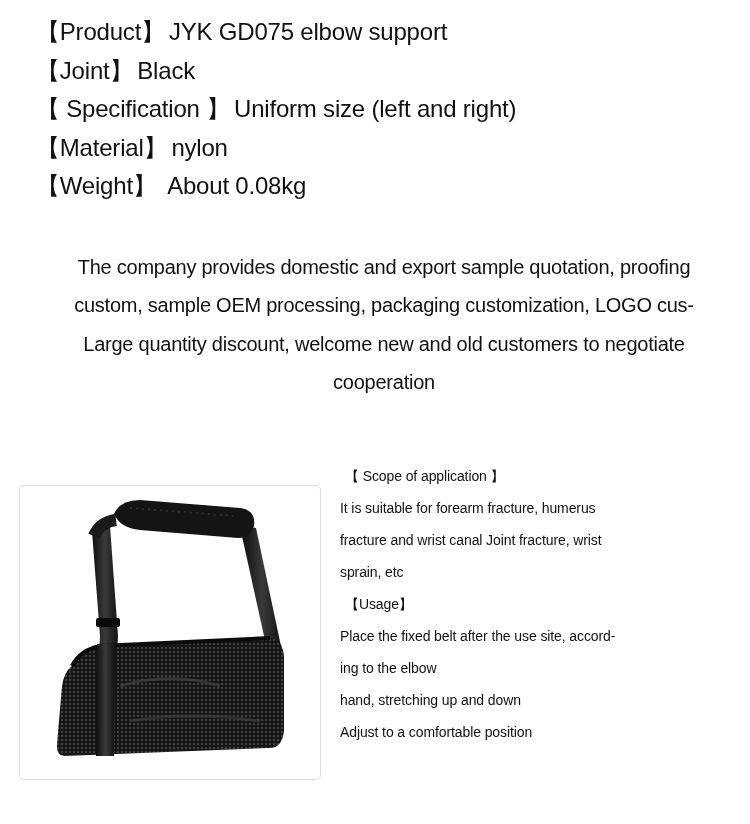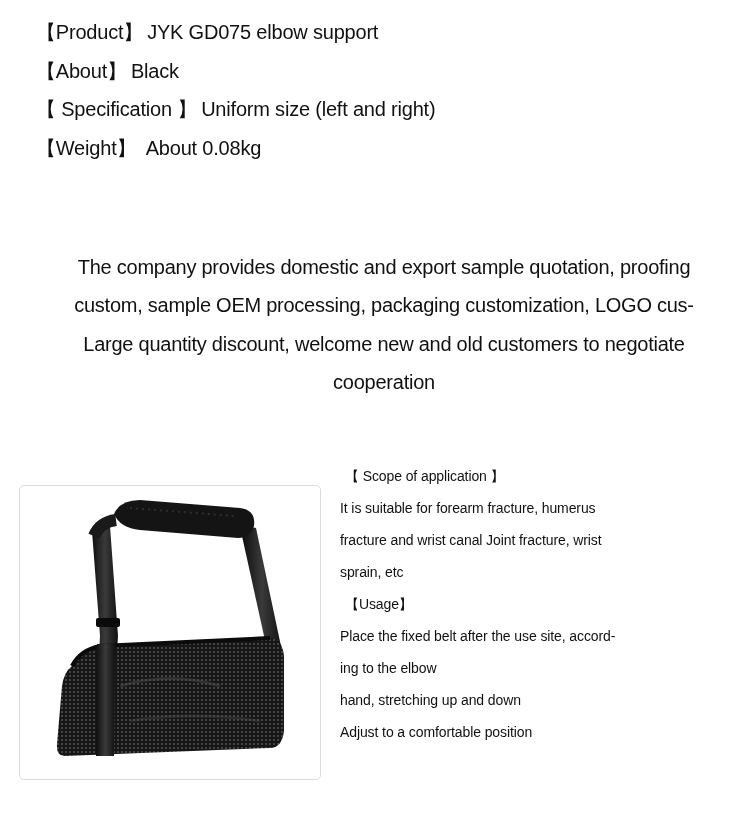--- a/index.html
+++ b/index.html
@@ -19,21 +19,21 @@
       position: absolute;
       left: 36px;
       top: 17px;
       margin: 0;
       padding: 0;
       list-style: none;
     }
     .spec-line {
       height: 38.5px;
       line-height: 30px;
-      font-size: 20px;
+      font-size: 24px;
       white-space: nowrap;
       letter-spacing: -0.2px;
     }
     .spec-key { margin-right: 4px; }
     .intro {
       position: absolute;
       left: 34px;
       top: 248px;
       width: 700px;
       font-size: 20px;
@@ -64,22 +64,23 @@
       letter-spacing: -0.1px;
     }
     .right-col p { margin: 0; }
     .section-head { padding-left: 5px; }
   </style>
 </head>
 <body>
 
 <ul class="spec-list">
   <li class="spec-line"><span class="spec-key">【Product】</span><span>JYK GD075 elbow support</span></li>
-  <li class="spec-line"><span class="spec-key">【About】</span><span>Black</span></li>
+  <li class="spec-line"><span class="spec-key">【Joint】</span><span>Black</span></li>
   <li class="spec-line"><span class="spec-key">【 Specification 】</span><span>Uniform size (left and right)</span></li>
+  <li class="spec-line"><span class="spec-key">【Material】</span><span>nylon</span></li>
   <li class="spec-line"><span class="spec-key">【Weight】</span><span> About 0.08kg</span></li>
 </ul>
 
 <div class="intro">
   <p>The company provides domestic and export sample quotation, proofing</p>
   <p>custom, sample OEM processing, packaging customization, LOGO cus-</p>
   <p>Large quantity discount, welcome new and old customers to negotiate</p>
   <p>cooperation</p>
 </div>
 

